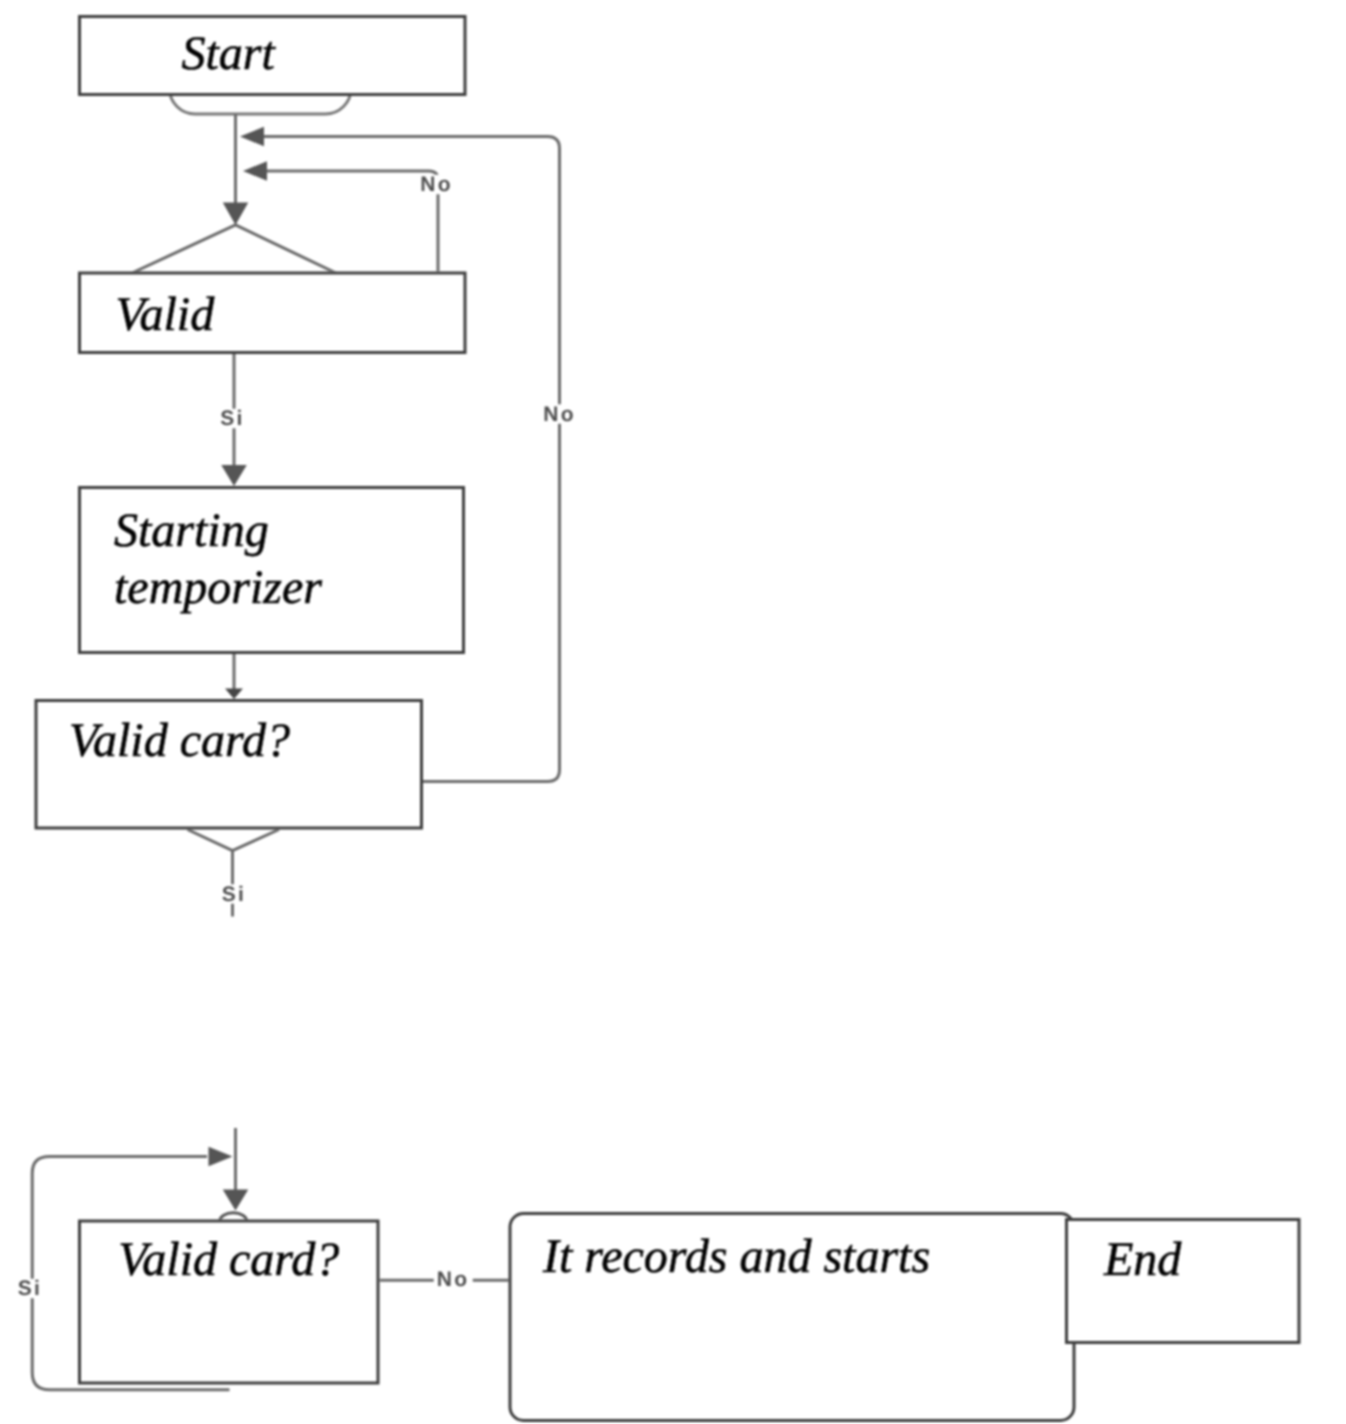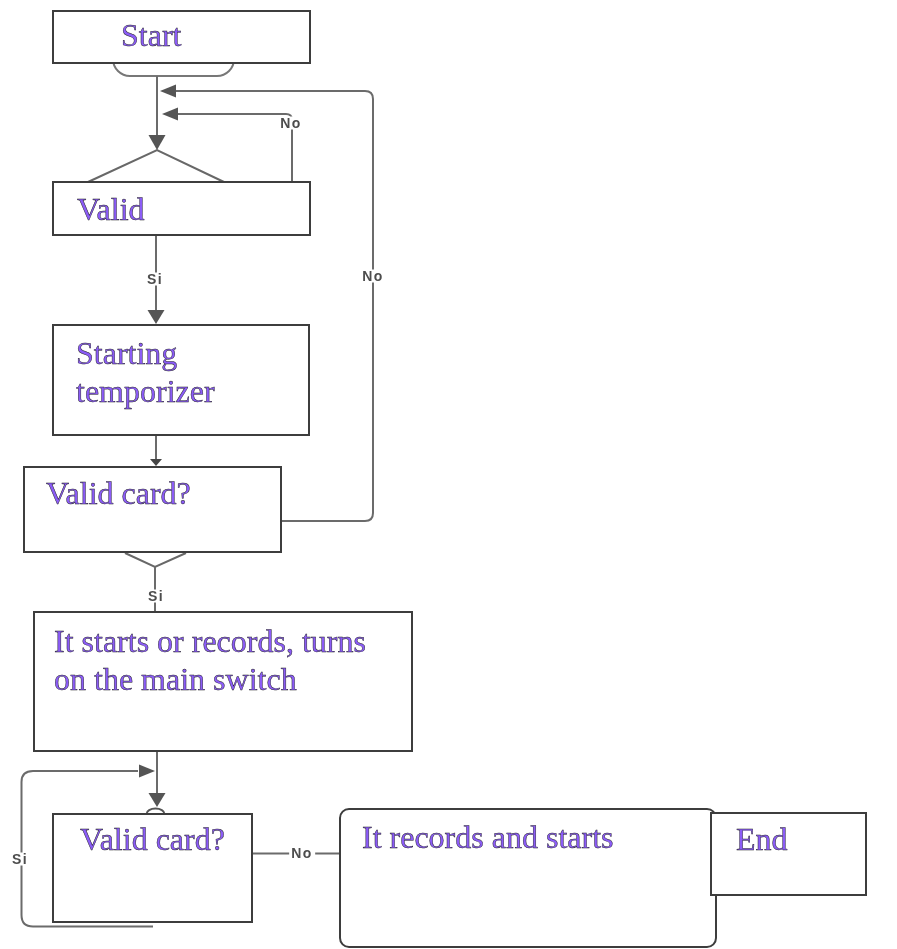--- a/index.html
+++ b/index.html
@@ -5,22 +5,22 @@
   html,body{margin:0;padding:0;background:#ffffff;}
   .canvas{
     position:relative;width:897px;height:949px;background:#ffffff;
     font-family:"Liberation Serif", serif;
     filter:blur(0.75px);
     overflow:hidden;
   }
   svg.wires{position:absolute;left:0;top:0;z-index:1;}
   .node{
     position:absolute;background:#ffffff;border:2px solid #3d3d3d;
-    box-sizing:border-box;z-index:2;color:#8b5cf6;
-    font-size:32px;line-height:38px;white-space:nowrap;-webkit-text-stroke:0.45px #1c1c1c;
+    box-sizing:border-box;z-index:2;color:#000000;
+    font-size:32px;line-height:38px;white-space:nowrap;font-style:italic;-webkit-text-stroke:0.45px #1c1c1c;
   }
   .edge-label{
     position:absolute;z-index:3;background:#ffffff;
     font-family:"Liberation Sans", sans-serif;font-weight:bold;
     font-size:14px;letter-spacing:1.5px;color:#4d4d4d;
     transform:translate(-50%,-50%);padding:0 2px;line-height:13px;
   }
   .indent2{margin-left:6px;}
 </style>
 </head>
@@ -71,24 +71,20 @@
 
   <div class="node" style="left:52px;top:324px;width:258px;height:112px;padding:8px 0 0 22px;">
     <div>Starting</div>
     <div>temporizer</div>
   </div>
 
   <div class="node" style="left:23px;top:466px;width:259px;height:87px;padding:6px 0 0 21px;">
     <span>Valid card?</span>
   </div>
 
-  <div class="node" style="left:33px;top:611px;width:380px;height:141px;padding:9px 0 0 19px;">
-    <div>It starts or records, turns</div>
-    <div>on the main switch</div>
-  </div>
 
   <div class="node" style="left:52px;top:813px;width:201px;height:110px;padding:5px 0 0 0;text-align:center;">
     <span>Valid card?</span>
   </div>
 
   <div class="node" style="left:339px;top:808px;width:378px;height:140px;padding:8px 0 0 21px;border-radius:10px;">
     <div>It records and starts</div>
   </div>
 
   <div class="node" style="left:710px;top:812px;width:157px;height:84px;padding:6px 0 0 24px;">

